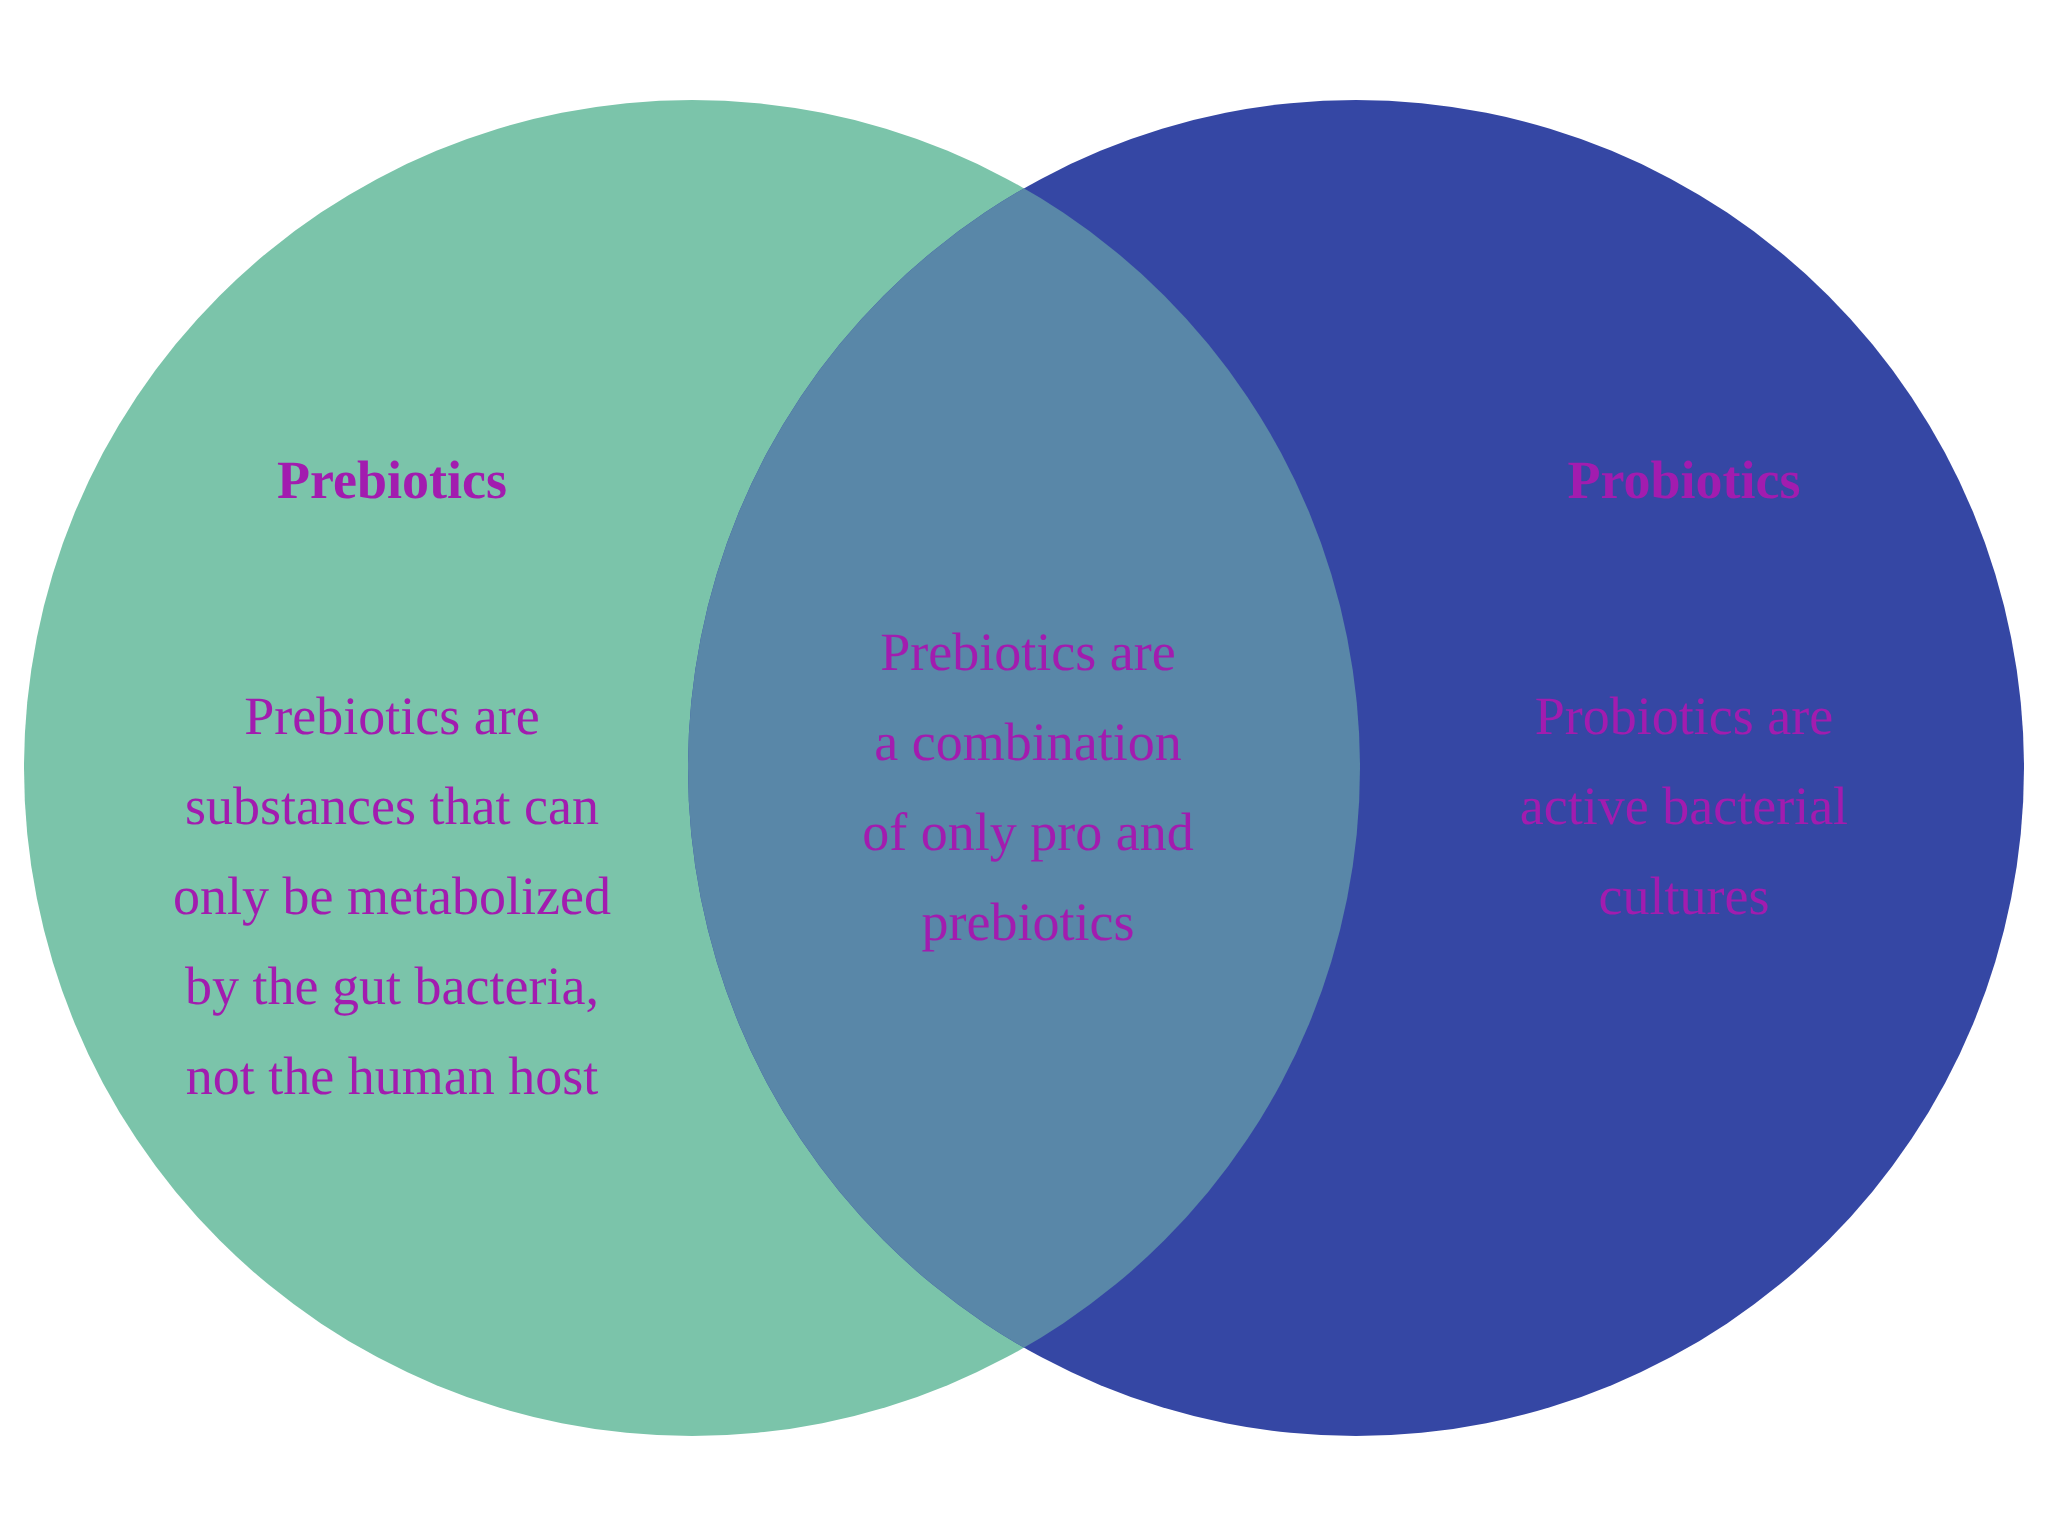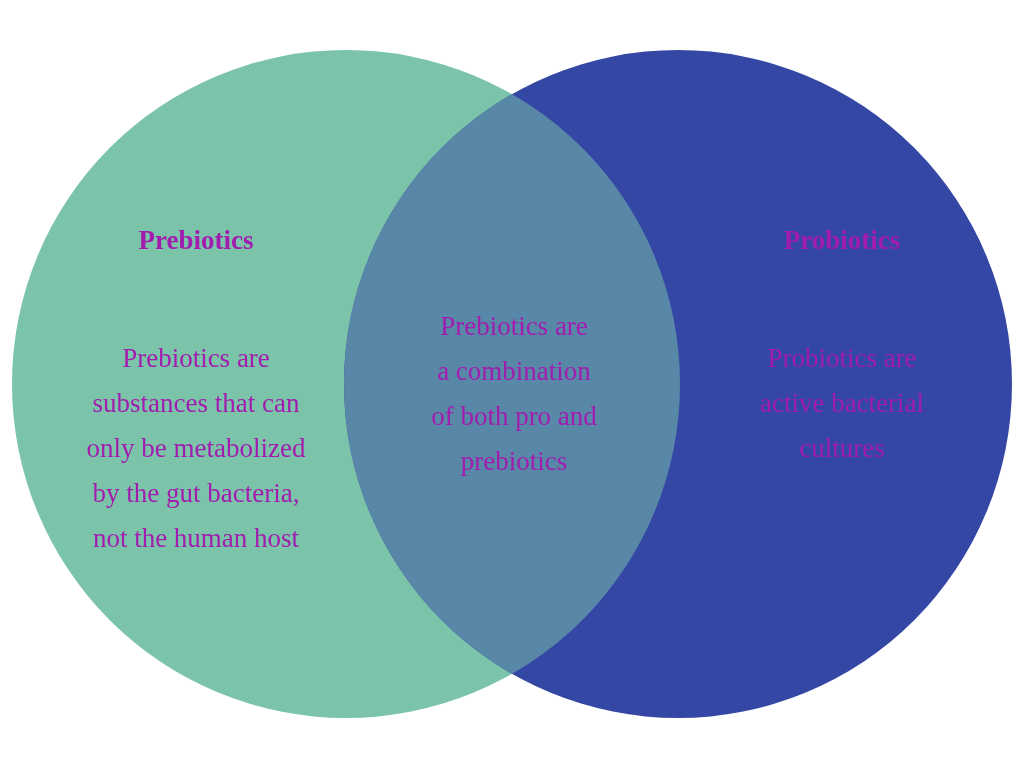--- a/index.html
+++ b/index.html
@@ -32,21 +32,21 @@
     <div>only be metabolized</div>
     <div>by the gut bacteria,</div>
     <div>not the human host</div>
   </div>
 </div>
 
 <div class="block" style="left:364px; top:224px; width:300px;">
   <div class="body">
     <div>Prebiotics are</div>
     <div>a combination</div>
-    <div>of both pro and</div>
+    <div>of only pro and</div>
     <div>prebiotics</div>
   </div>
 </div>
 
 <div class="block" style="left:692px; top:224px; width:300px;">
   <div class="title">Probiotics</div>
   <div class="body">
     <div>Probiotics are</div>
     <div>active bacterial</div>
     <div>cultures</div>

